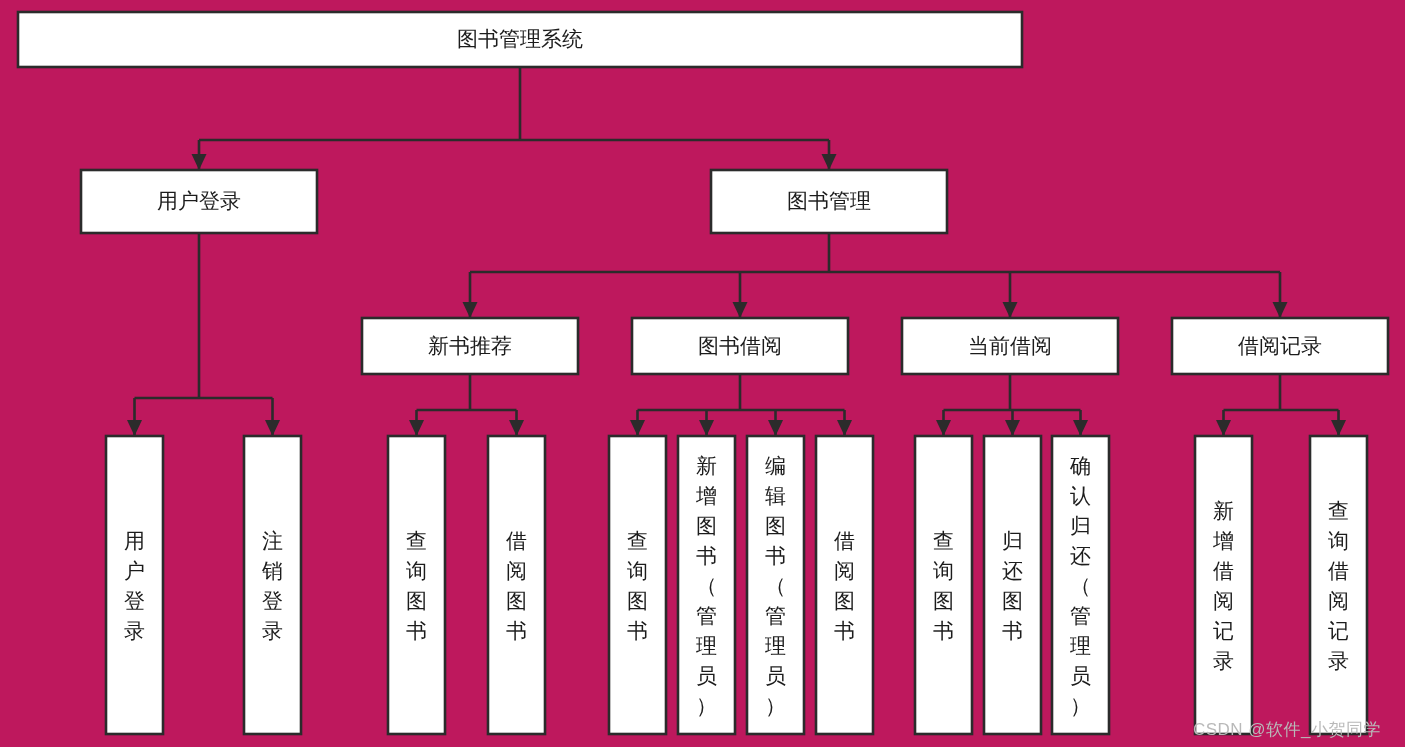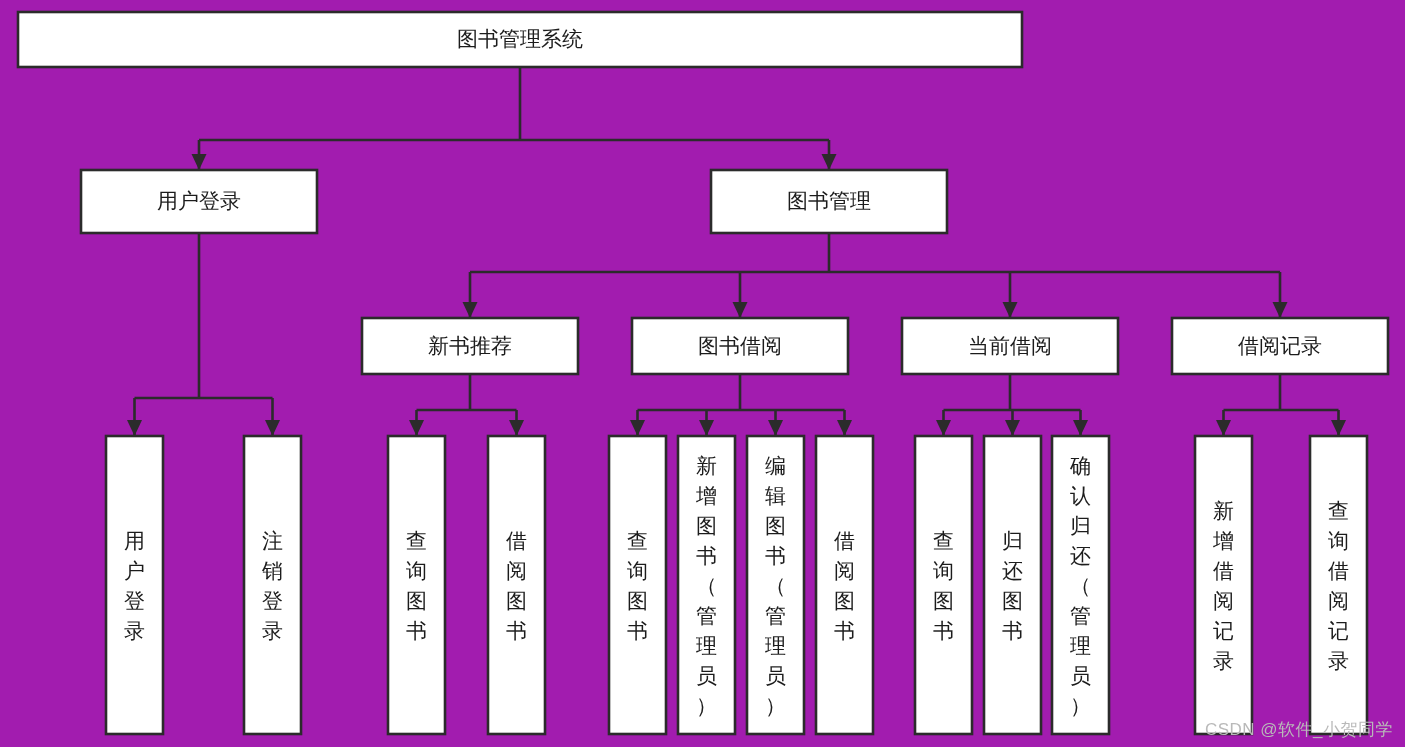--- a/index.html
+++ b/index.html
@@ -12,21 +12,21 @@
     width: 1405px;
     height: 747px;
     font-family: "Liberation Sans", "DejaVu Sans", sans-serif;
     overflow: hidden;
     position: relative;
   }
   #diagram-root {
     position: relative;
     width: 1405px;
     height: 747px;
-    background: #a21caf;
+    background: #be185d;
   }
   svg.diagram-canvas {
     position: absolute;
     left: 0;
     top: 0;
     width: 1405px;
     height: 747px;
     display: block;
   }
   .node-box {
@@ -52,21 +52,21 @@
     dominant-baseline: middle;
   }
   .node-label-v {
     font-family: "Liberation Sans", "DejaVu Sans", sans-serif;
     font-size: 21px;
     fill: #1c1c1c;
     text-anchor: middle;
   }
   .watermark-text {
     position: absolute;
-    right: 12px;
+    right: 24px;
     bottom: 6px;
     font-family: "Liberation Sans", "DejaVu Sans", sans-serif;
     font-size: 17px;
     color: #b9b9b9;
     letter-spacing: 0.5px;
     white-space: nowrap;
     user-select: none;
     margin-left: 13px;
   }
 </style>

